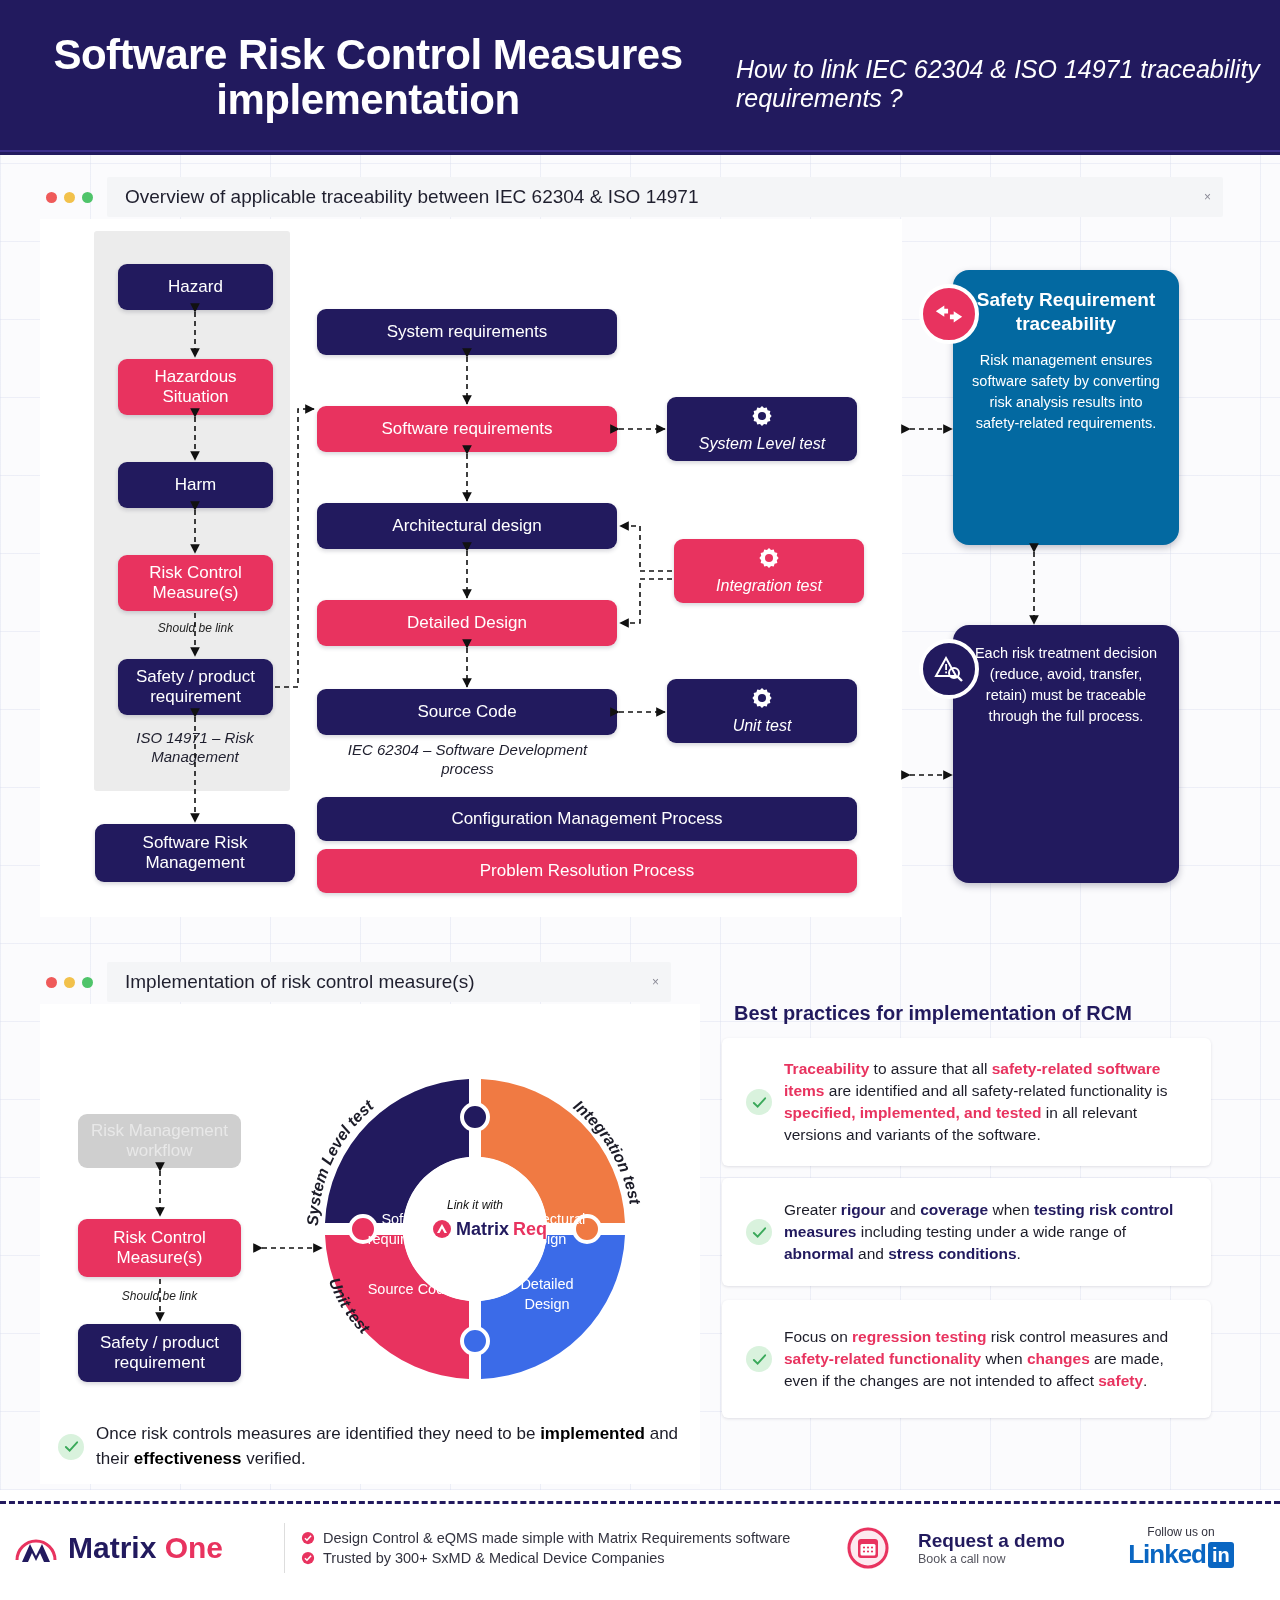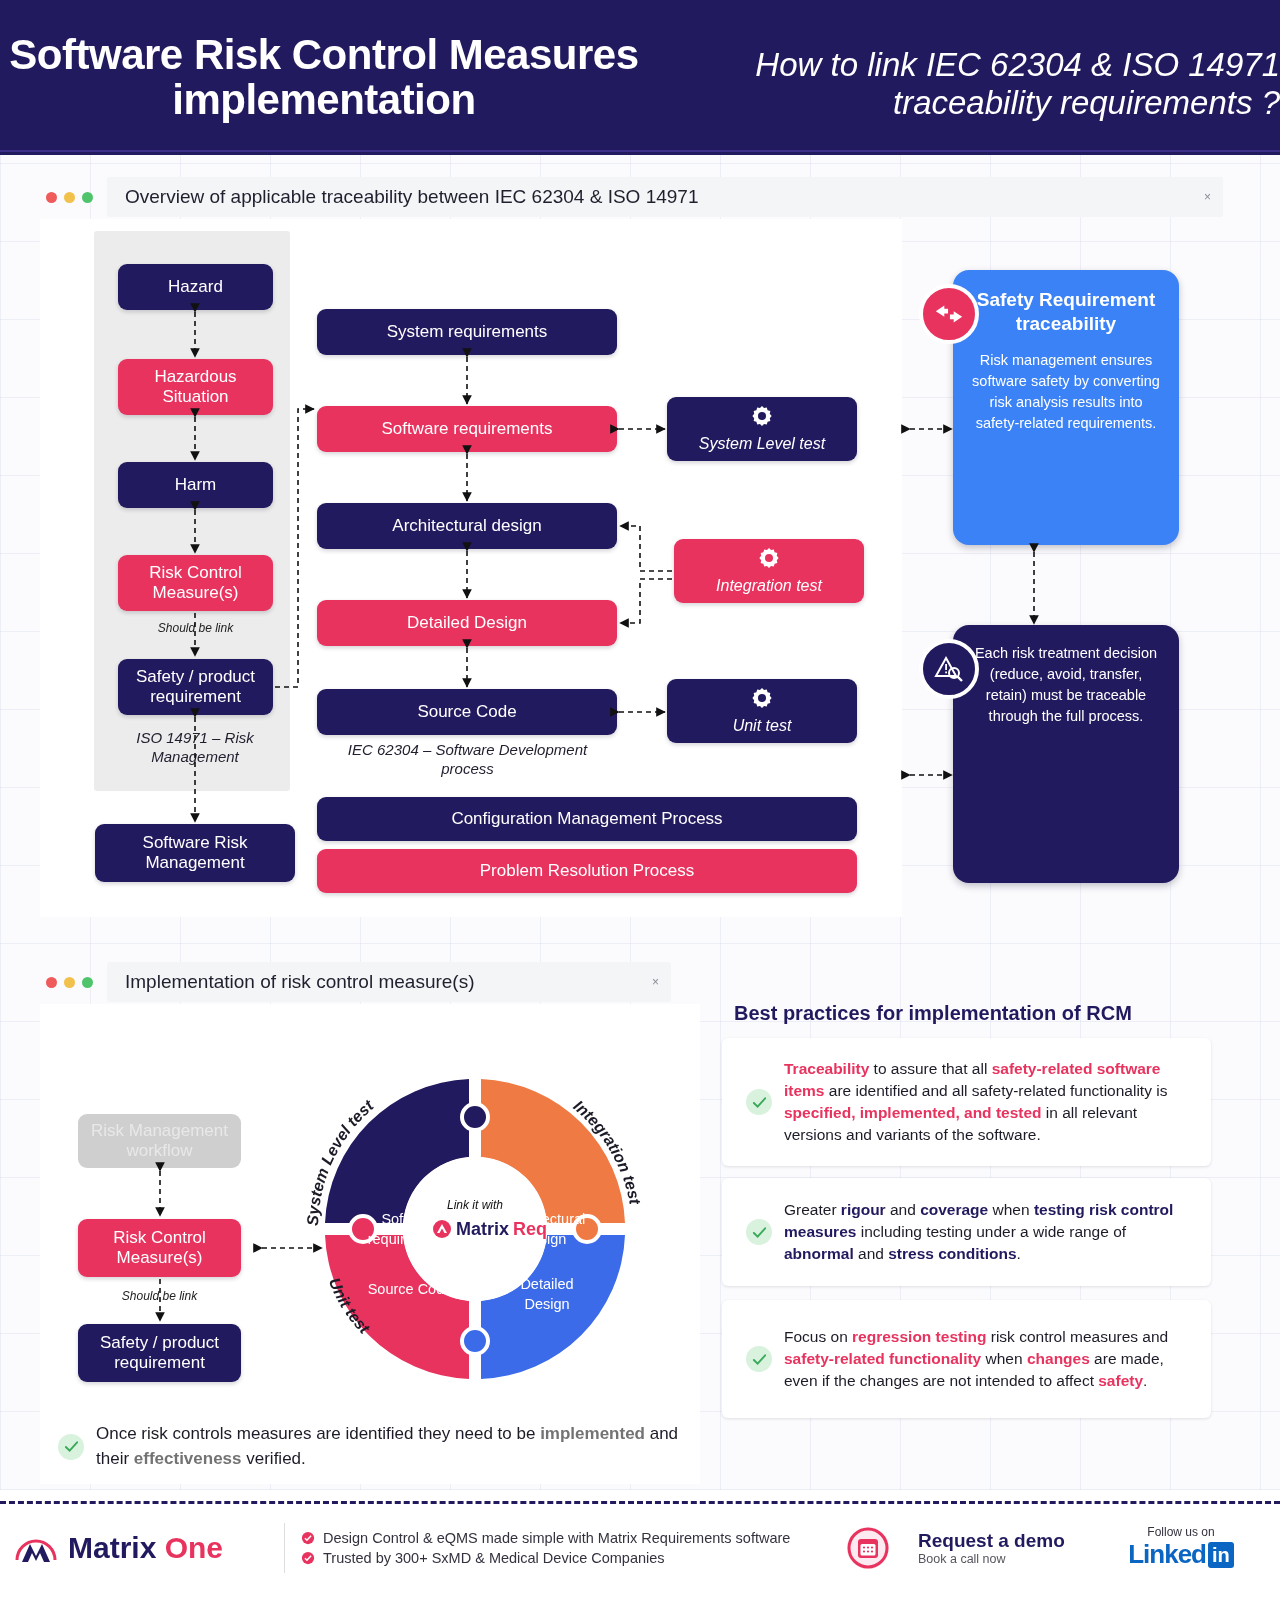--- a/index.html
+++ b/index.html
@@ -21,22 +21,22 @@
   }
   .header-title {
     color: #ffffff;
     font-size: 42px; font-weight: bold;
     letter-spacing: -0.5px;
     text-align: center;
     line-height: 1.05;
   }
   .header-sub {
     color: #ffffff;
-    font-size: 33px; font-style: italic;
-    margin-top: 12px; text-align: right;
+    font-size: 25px; font-style: italic;
+    margin-top: 12px; text-align: left;
   }
   .header-rule {
     position: absolute; bottom: 3px; left: 0; right: 0;
     height: 2px; background: #3b2f8a;
   }
 
   
   .grid-bg {
     position: absolute; top: 155px; left: 0;
     width: 1280px; height: 1335px;
@@ -147,21 +147,21 @@
     background: #d9f2dd; display: flex; align-items: center; justify-content: center;
     margin-right: 12px;
   }
   .bp-text { font-size: 15.5px; line-height: 1.42; color: #1c1c28; }
   .bp-text .pk { color: #E8335F; font-weight: bold; }
 
   .note-row {
     position: absolute; display: flex; align-items: center;
   }
   .note-text { font-size: 17px; line-height: 1.45; color: #1c1c28; }
-  .note-text .pk { color: #737373; font-weight: bold; }
+  .note-text .pk { color: #000000; font-weight: bold; }
 
   
   .footer {
     position: absolute; left: 0; top: 1495px;
     width: 1280px; height: 105px; background: #fff; z-index: 3;
   }
   .footer-dash {
     position: absolute; top: 6px; left: 0; width: 1280px; height: 0;
     border-top: 3px dashed #221A5E;
   }
@@ -280,21 +280,21 @@
       </g>
       <g stroke="#111" stroke-width="1.6" stroke-dasharray="5,4" fill="none" marker-end="url(#ah)">
         <line x1="155" y1="394" x2="155" y2="437"></line>
         <path d="M235,468 L258,468 L258,190 L274,190"></path>
         <path d="M632,352 L600,352 L600,307 L580,307"></path>
         <path d="M632,360 L600,360 L600,404 L580,404"></path>
       </g>
     </svg>
   </div>
 
-  <div class="callout" style="left:925px; top:95px; width:226px; height:275px; background:#3b82f6;">
+  <div class="callout" style="left:925px; top:95px; width:226px; height:275px; background:#0369a1;">
     <div class="callout-icon" style="background:#E8335F;">
       <svg width="32" height="22" viewBox="0 0 34 22">
         <path fill="#fff" d="M12 2 L3 8 L12 14 L12 10.5 L16 10.5 L16 5.5 L12 5.5 Z"></path>
         <path fill="#fff" d="M22 8 L31 14 L22 20 L22 16.5 L18 16.5 L18 11.5 L22 11.5 Z"></path>
       </svg>
     </div>
     <h3>Safety Requirement traceability</h3>
     <p>Risk management ensures software safety by converting risk analysis results into safety-related requirements.</p>
   </div>
 

